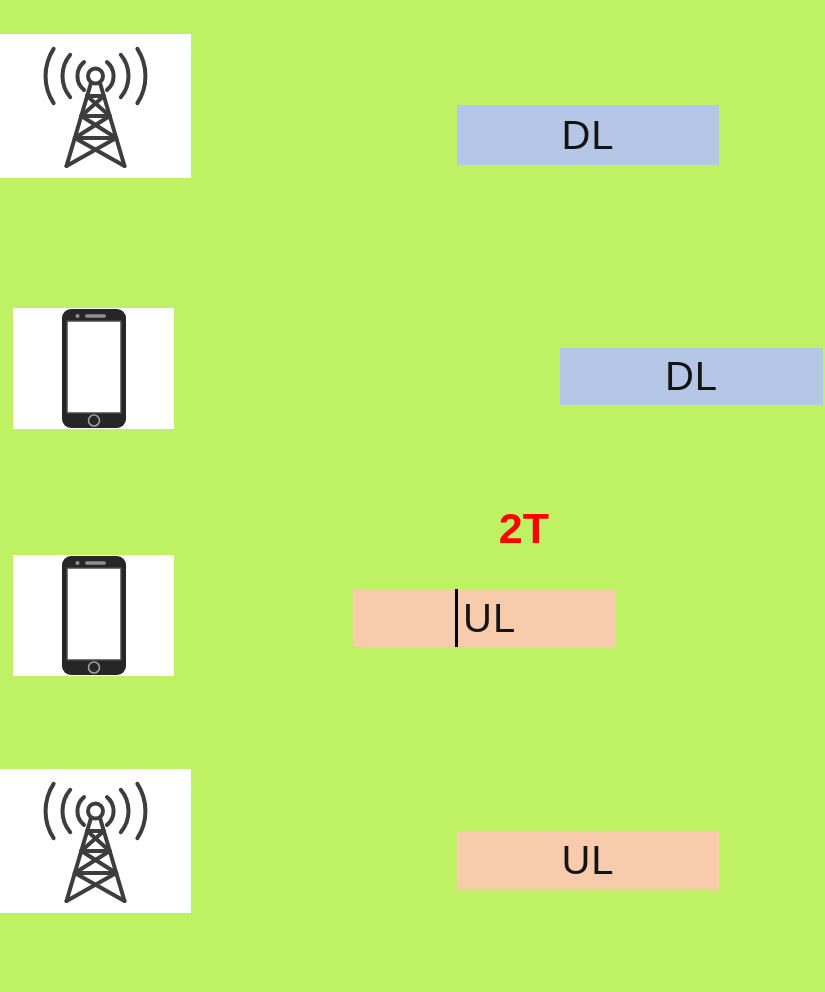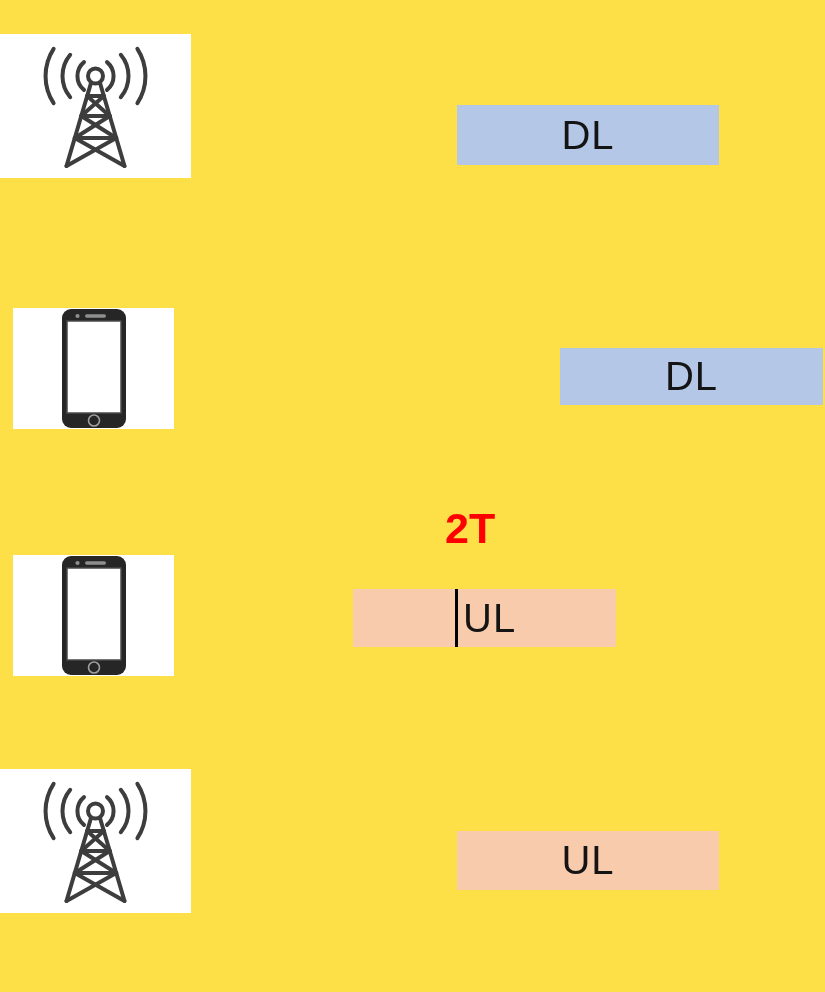--- a/index.html
+++ b/index.html
@@ -4,21 +4,21 @@
 <style>
   html, body {
     margin: 0;
     padding: 0;
     background: #000;
   }
   .canvas {
     position: relative;
     width: 825px;
     height: 992px;
-    background: #fde047;
+    background: #bef264;
     overflow: hidden;
     font-family: "Liberation Sans", sans-serif;
   }
   .icon-box {
     position: absolute;
     background: #ffffff;
     display: flex;
     align-items: center;
     justify-content: center;
   }
@@ -54,21 +54,21 @@
   }
 
   .annotation-2t {
     position: absolute;
     left: 445px;
     top: 504px;
     width: 104px;
     height: 50px;
     font-size: 43px;
     font-weight: 700;
-    text-align: left;
+    text-align: right;
     line-height: 48px;
   }
 </style>
 </head>
 <body>
 
 <div class="canvas">
 
   <div class="icon-box tower1">
     <svg width="191" height="144" viewBox="0 0 191 144">

